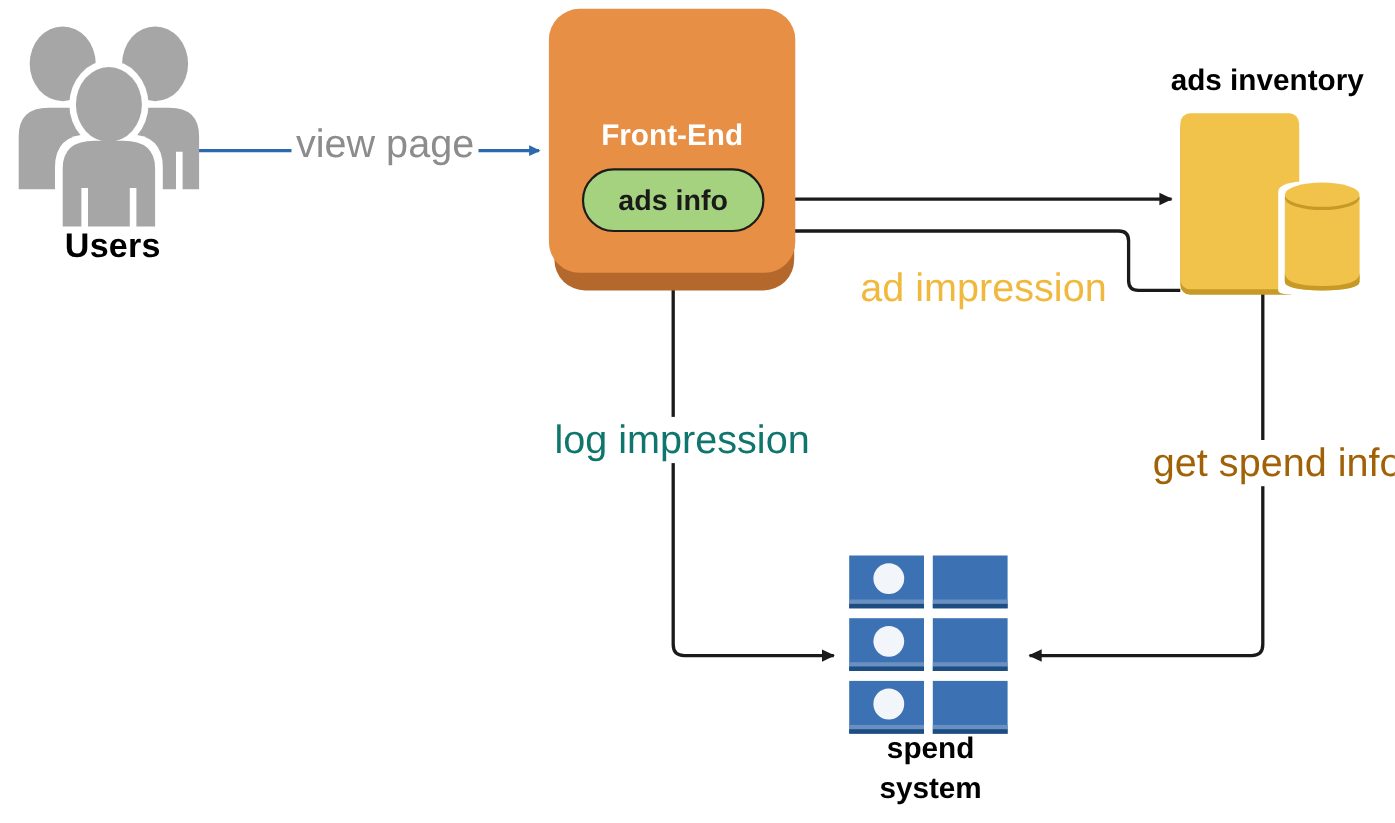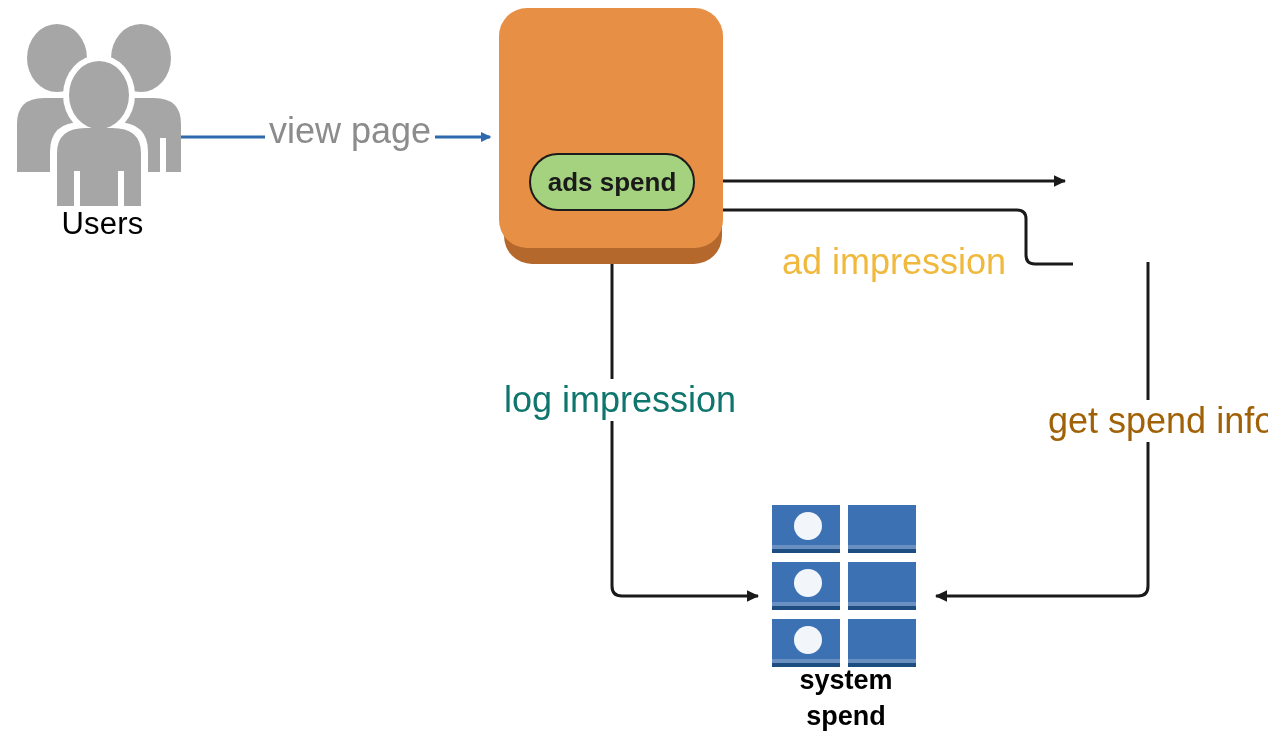--- a/index.html
+++ b/index.html
@@ -8,21 +8,21 @@
     background:#ffffff;
     font-family:"Liberation Sans","DejaVu Sans",sans-serif;
     overflow:hidden;
   }
   #stage{position:relative;width:1268px;height:748px;}
   #wires{position:absolute;left:0;top:0;width:1268px;height:748px;}
 
   .node{position:absolute;}
 
   
-  #users-node{left:10px;top:20px;width:185px;height:215px;}
+  #users-node{left:10px;top:20px;width:185px;height:215px;font-weight:bold;}
   #users-label{
     position:absolute;left:0;top:186px;width:185px;text-align:center;
     font-size:31px;color:#000;letter-spacing:.2px;
   }
 
   
   #frontend-node{left:499px;top:8px;width:228px;height:252px;}
   #frontend-shadow{
     position:absolute;left:5px;top:12px;width:218px;height:244px;
     background:#b5682c;border-radius:28px;
@@ -129,23 +129,39 @@
       <path d="M40,190 L40,132 Q40,102 72,102 L106,102 Q138,102 138,132 L138,190 Z" fill="#ffffff"></path>
       <ellipse cx="89" cy="75" rx="30" ry="34" fill="#a6a6a6"></ellipse>
       <path d="M47,186 L47,133 Q47,108 76,108 L102,108 Q131,108 131,133 L131,186 L114,186 L114,151 L108,151 L108,186 L70,186 L70,151 L64,151 L64,186 Z" fill="#a6a6a6"></path>
     </svg>
     <div id="users-label">Users</div>
   </div>
 
   <div class="node" id="frontend-node">
     <div id="frontend-shadow"></div>
     <div id="frontend-box"></div>
-    <div id="ads-spot">ads spend</div>
-  </div>
-
+    <div id="frontend-title">Front-End</div>
+    <div id="ads-spot">ads info</div>
+  </div>
+
+  <div class="node" id="inventory-node">
+    <div id="inventory-title">ads inventory</div>
+    <div id="inventory-box"></div>
+    <svg id="inventory-cyl" viewBox="0 0 88 108">
+
+      <path d="M4,14 L4,104 Q4,108 22,108 L66,108 Q84,108 84,104 L84,14 Q84,4 44,4 Q4,4 4,14 Z" fill="#ffffff"></path>
+
+      <path d="M10,20 L10,96 Q10,104 44,104 Q78,104 78,96 L78,20 Z" fill="#f2c34a"></path>
+
+      <path d="M10,88 Q10,100 44,100 Q78,100 78,88 L78,96 Q78,104 44,104 Q10,104 10,96 Z" fill="#c79a28"></path>
+
+      <ellipse cx="44" cy="20" rx="34" ry="11" fill="#c79a28"></ellipse>
+      <ellipse cx="44" cy="17" rx="34" ry="11" fill="#f2c34a"></ellipse>
+    </svg>
+  </div>
 
   <div class="node" id="spend-node">
     <div class="srv" style="left:0px;top:0px;">
       <div class="led"></div>
       <div class="bar1"></div>
       <div class="bar2"></div>
     </div>
     <div class="srv" style="left:76px;top:0px;">
       <div class="bar1"></div>
       <div class="bar2"></div>
@@ -162,22 +178,22 @@
     <div class="srv" style="left:0px;top:114px;">
       <div class="led"></div>
       <div class="bar1"></div>
       <div class="bar2"></div>
     </div>
     <div class="srv" style="left:76px;top:114px;">
       <div class="bar1"></div>
       <div class="bar2"></div>
     </div>
     <div id="spend-label">
+      <div>spend</div>
       <div>system</div>
-      <div>spend</div>
     </div>
   </div>
 
   <div class="edge-label" id="lbl-view-page">view page</div>
   <div class="edge-label" id="lbl-ad-insertion">ad impression</div>
   <div class="edge-label" id="lbl-log-impression">log impression</div>
   <div class="edge-label" id="lbl-get-spend-info">get spend info</div>
 
 </div>
 

